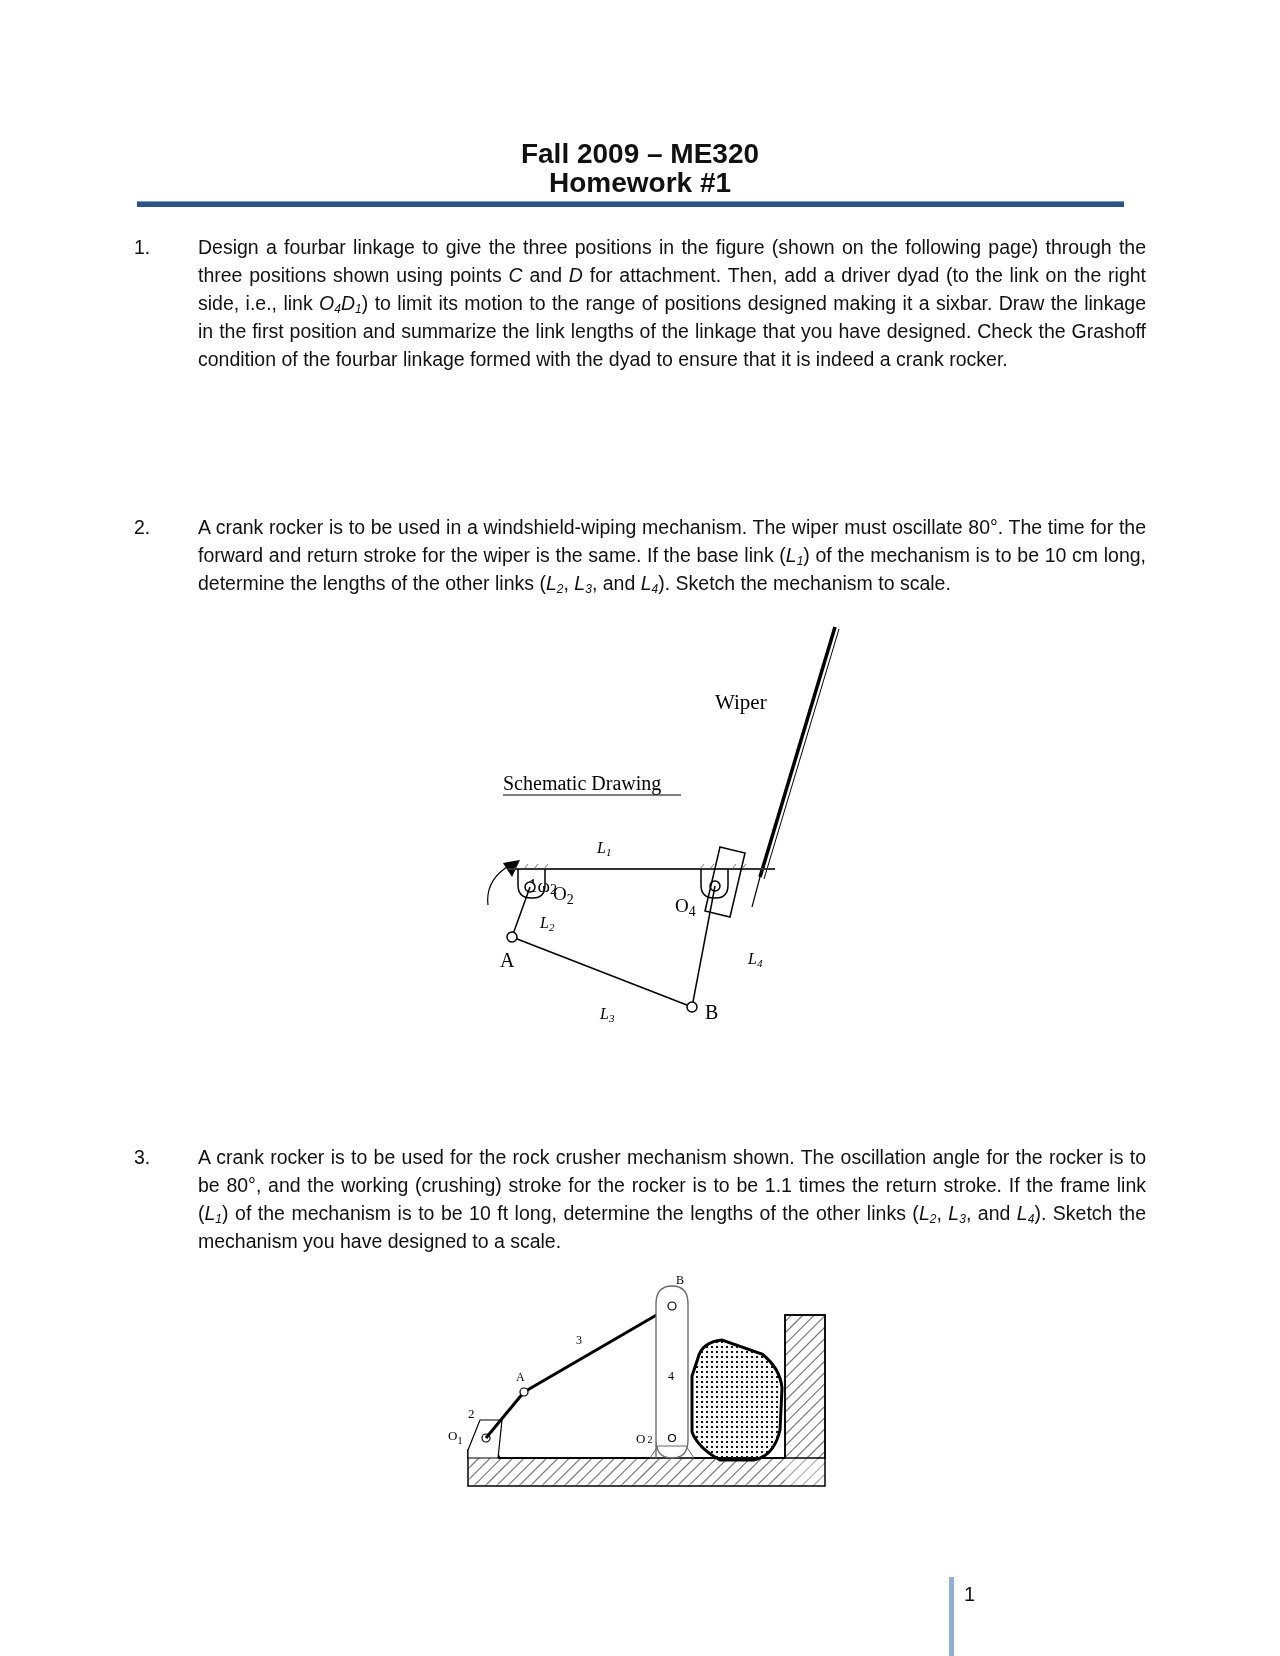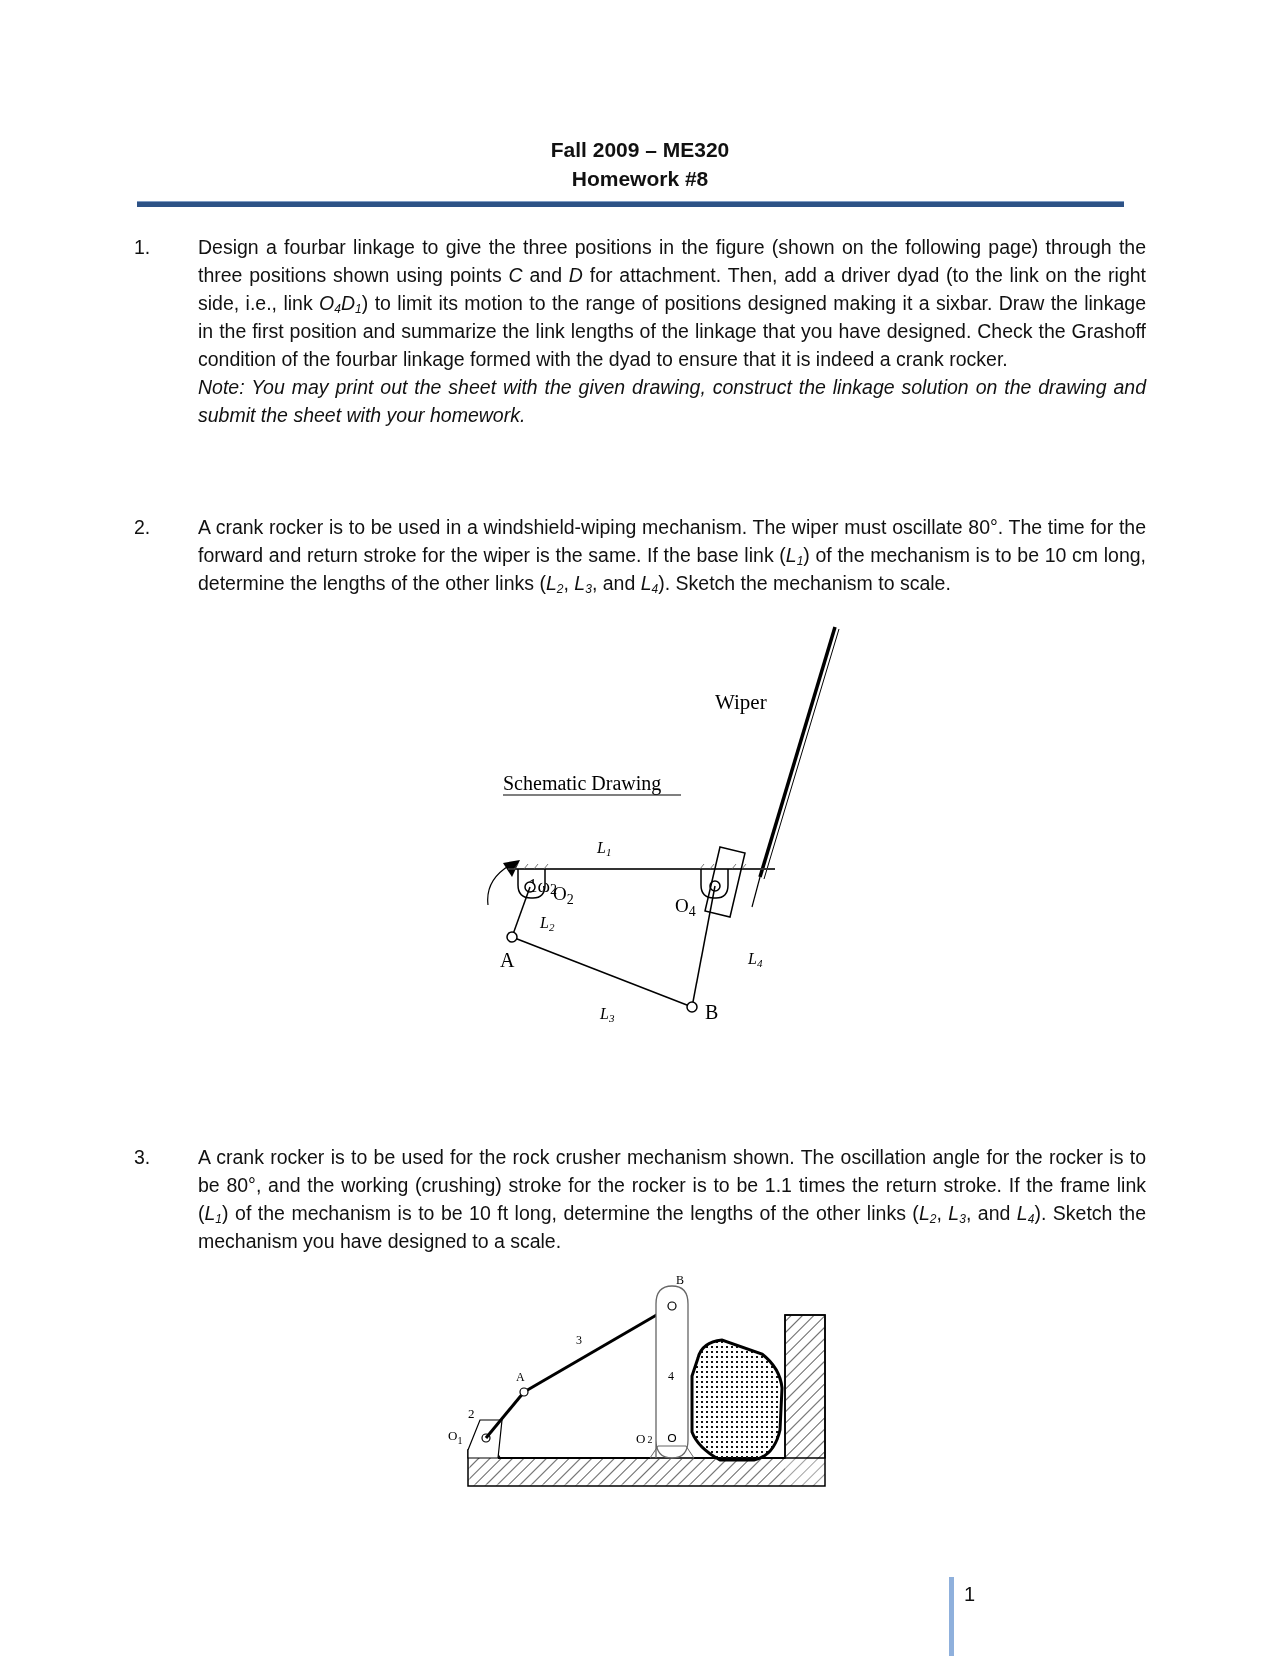--- a/index.html
+++ b/index.html
@@ -1,42 +1,41 @@
 <!DOCTYPE html>
 <html><head>
 <meta charset="utf-8">
 <style>
   html, body { margin:0; padding:0; background:#ffffff; }
   body { width:1280px; height:1656px; position:relative; overflow:hidden;
          font-family:"Liberation Sans", "DejaVu Sans", sans-serif; color:#111; }
-  .title { position:absolute; left:0; width:1280px; text-align:center; font-weight:bold; font-size:21px; }
+  .title { position:absolute; left:0; width:1280px; text-align:center; font-weight:bold; font-size:28px; }
   .rule { position:absolute; left:137px; width:987px; top:201px; height:5px; background:#2d5286; border-top:1px solid #7f9cc4; }
   .q { position:absolute; left:134px; width:1012px; font-size:19.5px; line-height:28px; }
   .q .num { position:absolute; left:0; top:0; }
   .q .body { margin-left:64px; text-align:justify; }
   .q .body p { margin:0; }
   .it { font-style:italic; }
   sub { font-size:12px; vertical-align:-3px; line-height:0; }
   .fig { position:absolute; }
   .fig text { font-family:"Liberation Serif", "DejaVu Serif", serif; }
   .pgbar { position:absolute; left:949px; top:1577px; width:5px; height:79px; background:#8fb0dc; }
   .pgnum { position:absolute; left:964px; top:1583px; font-size:20px; }
 </style>
 </head>
 <body>
 
 <div class="title" style="top:138px;">Fall 2009 – ME320</div>
-<div class="title" style="top:167px;">Homework #8</div>
+<div class="title" style="top:167px;">Homework #1</div>
 <div class="rule"></div>
 
 <div class="q" style="top:233px;">
   <span class="num">1.</span>
   <div class="body">
     <p><span>Design a fourbar linkage to give the three positions in the figure (shown on the following page) through the three positions shown using points </span><span class="it">C</span><span> and </span><span class="it">D</span><span> for attachment. Then, add a driver dyad (to the link on the right side, i.e., link </span><span class="it"><span>O</span><sub>4</sub><span>D</span><sub>1</sub></span><span>) to limit its motion to the range of positions designed making it a sixbar. Draw the linkage in the first position and summarize the link lengths of the linkage that you have designed. Check the Grashoff condition of the fourbar linkage formed with the dyad to ensure that it is indeed a crank rocker.</span></p>
-    <p class="it">Note: You may print out the sheet with the given drawing, construct the linkage solution on the drawing and submit the sheet with your homework.</p>
   </div>
 </div>
 
 <div class="q" style="top:513px;">
   <span class="num">2.</span>
   <div class="body">
     <p><span>A crank rocker is to be used in a windshield-wiping mechanism. The wiper must oscillate 80°. The time for the forward and return stroke for the wiper is the same. If the base link (</span><span class="it"><span>L</span><sub>1</sub></span><span>) of the mechanism is to be 10 cm long, determine the lengths of the other links (</span><span class="it"><span>L</span><sub>2</sub></span><span>, </span><span class="it"><span>L</span><sub>3</sub></span><span>, and </span><span class="it"><span>L</span><sub>4</sub></span><span>). Sketch the mechanism to scale.</span></p>
   </div>
 </div>
 

